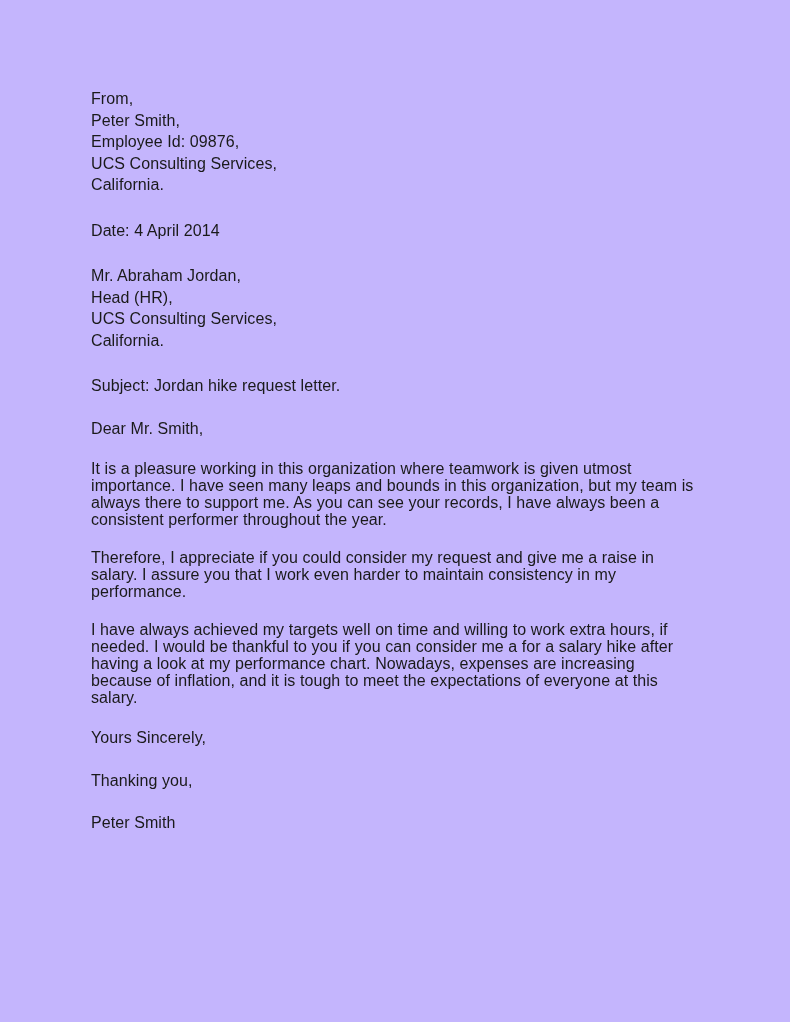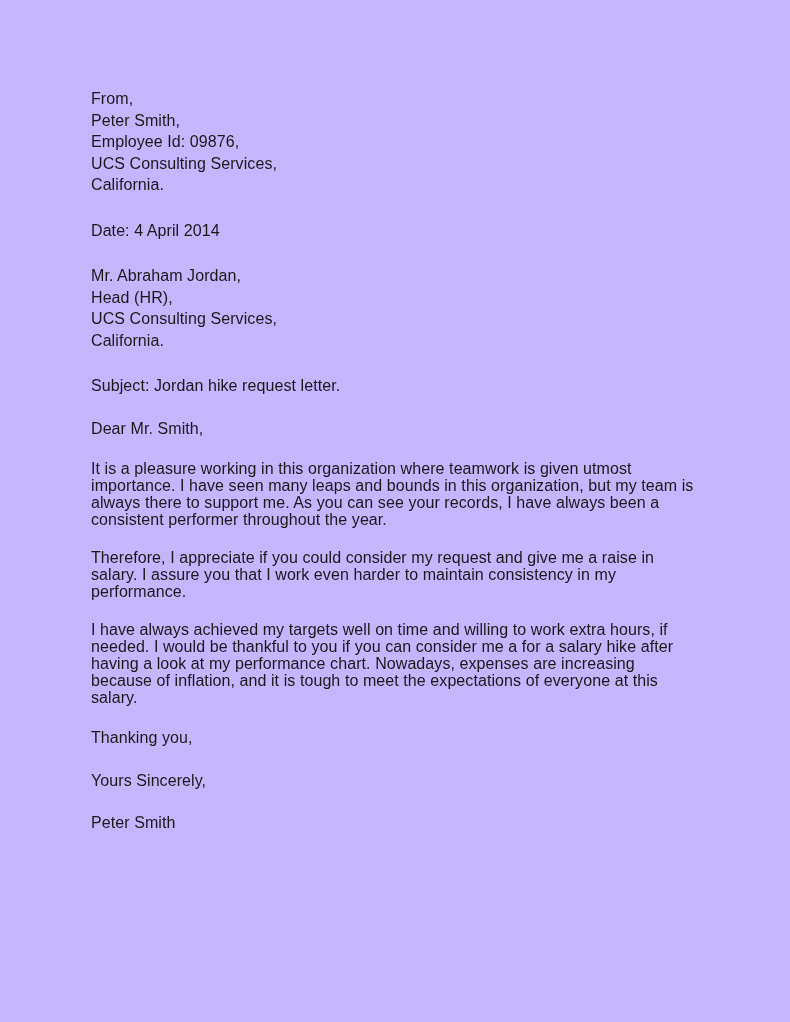--- a/index.html
+++ b/index.html
@@ -88,25 +88,25 @@
 
     <div class="block gap-md">
       <span class="line">Dear Mr. Smith,</span>
     </div>
 
     <p class="para">It is a pleasure working in this organization where teamwork is given utmost importance. I have seen many leaps and bounds in this organization, but my team is always there to support me. As you can see your records, I have always been a consistent performer throughout the year.</p>
     <p class="para">Therefore, I appreciate if you could consider my request and give me a raise in salary. I assure you that I work even harder to maintain consistency in my performance.</p>
     <p class="para">I have always achieved my targets well on time and willing to work extra hours, if needed. I would be thankful to you if you can consider me a for a salary hike after having a look at my performance chart. Nowadays, expenses are increasing because of inflation, and it is tough to meet the expectations of everyone at this salary.</p>
 
     <div class="block gap-md">
-      <span class="line">Thanking you,</span>
+      <span class="line">Yours Sincerely,</span>
     </div>
 
     <div class="block gap-md">
-      <span class="line">Yours Sincerely,</span>
+      <span class="line">Thanking you,</span>
     </div>
 
     <div class="block">
       <span class="line">Peter Smith</span>
     </div>
 
   </div>
 </div>
 
 </body></html>

